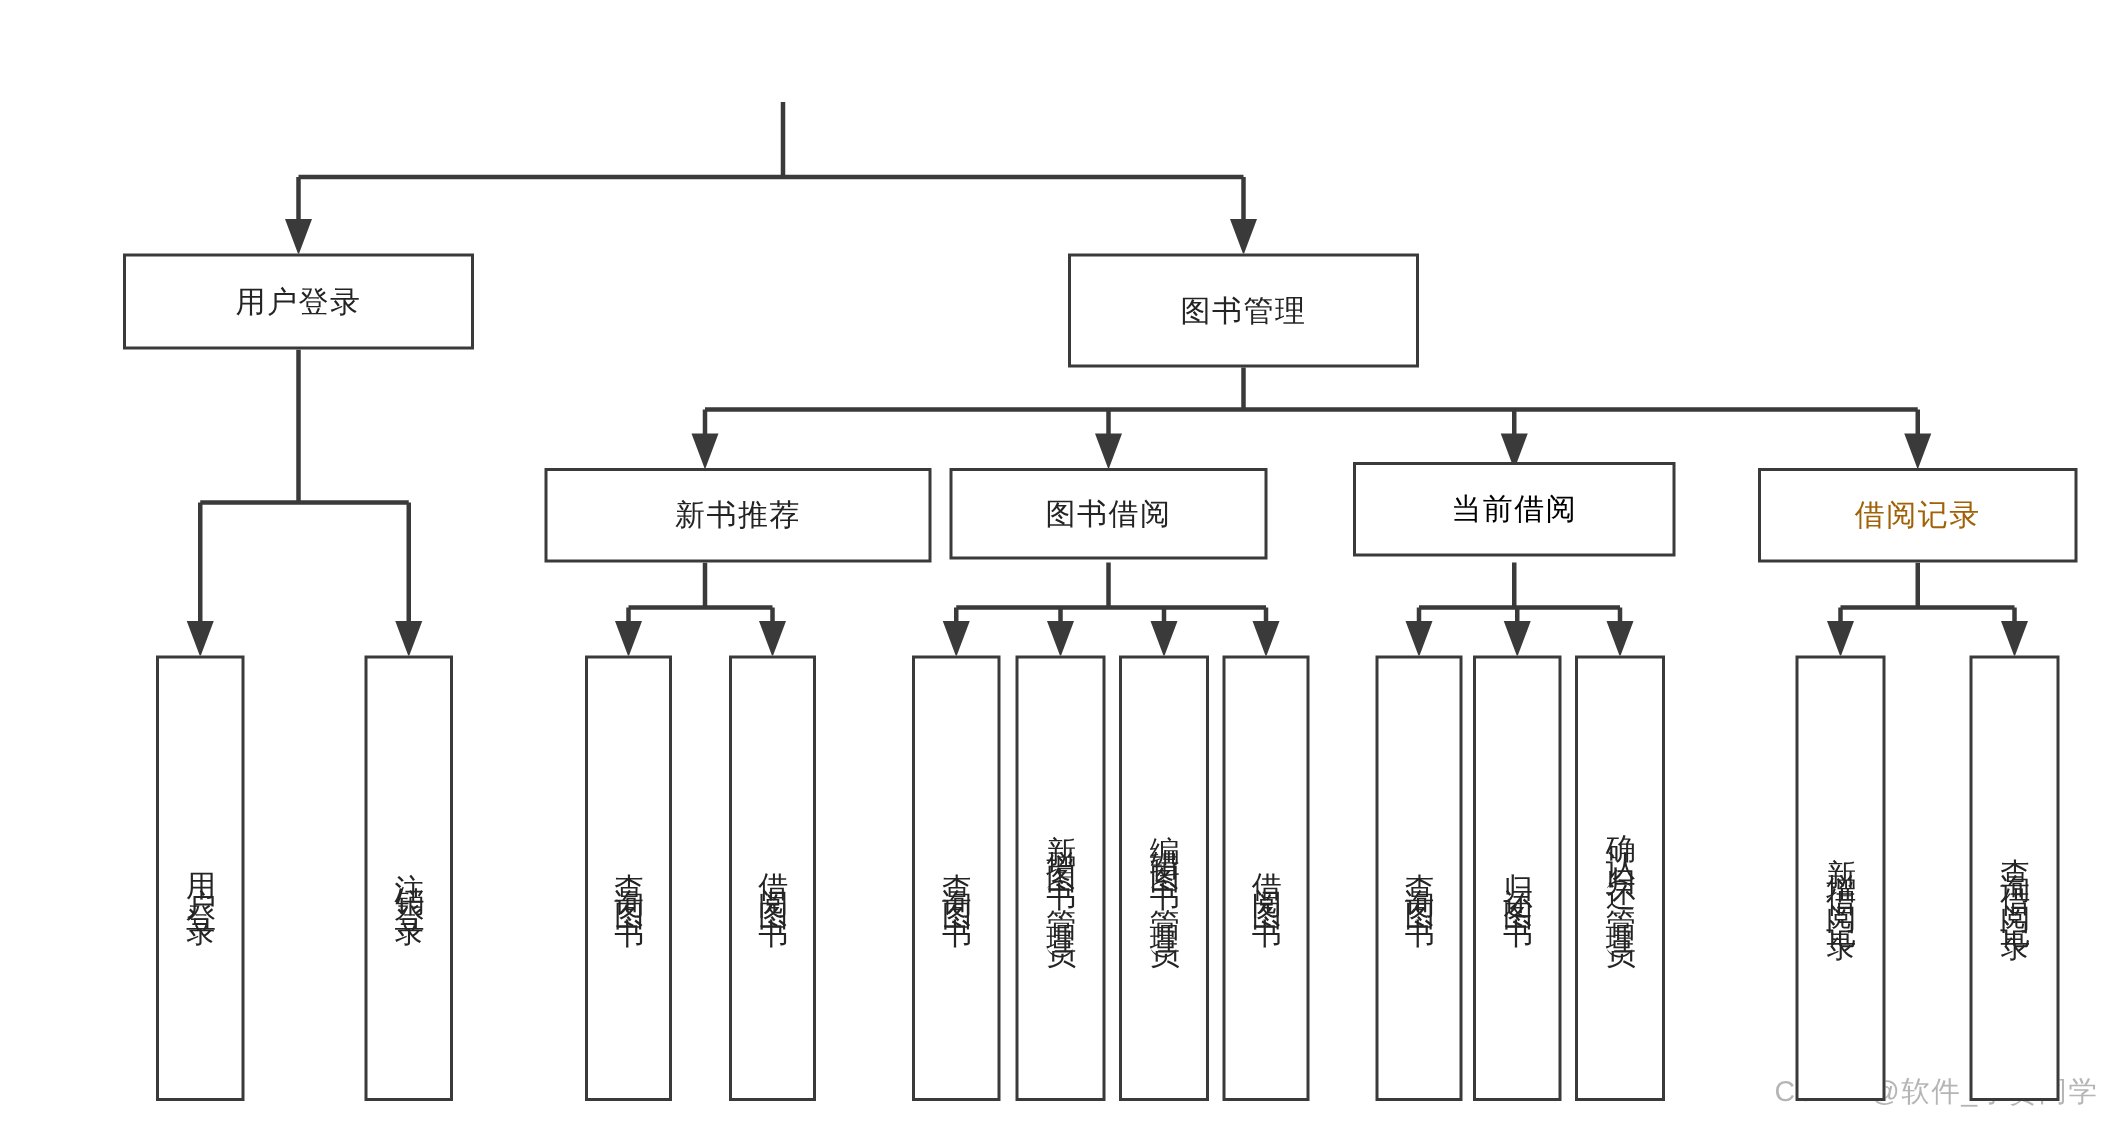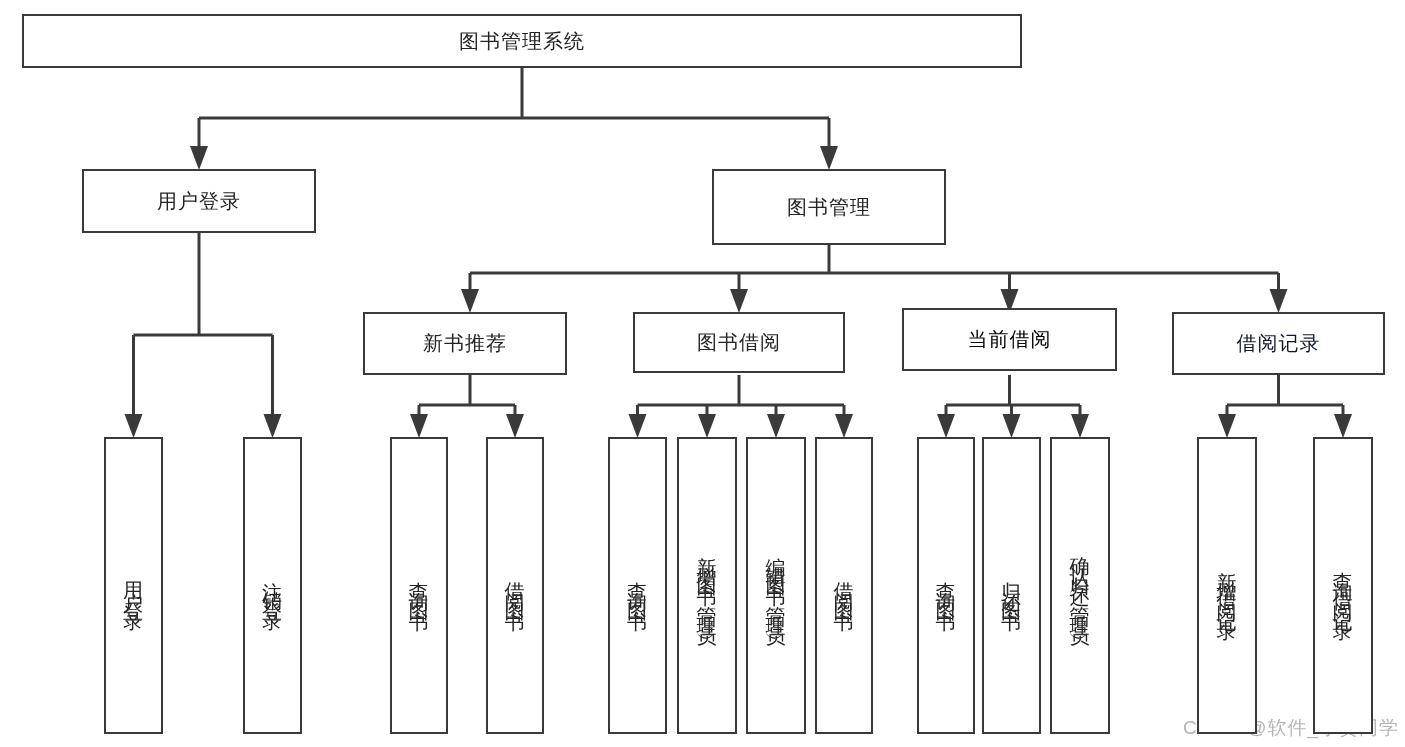--- a/index.html
+++ b/index.html
@@ -121,39 +121,36 @@
       <g>
         <line x1="1278.5" y1="375" x2="1278.5" y2="405" stroke="#3a3a3a" stroke-width="3"></line>
         <line x1="1227" y1="405" x2="1343" y2="405" stroke="#3a3a3a" stroke-width="3"></line>
         <line x1="1227" y1="405" x2="1227" y2="416" stroke="#3a3a3a" stroke-width="3"></line>
         <polygon points="1218,414 1236,414 1227,438" fill="#3a3a3a"></polygon>
         <line x1="1343" y1="405" x2="1343" y2="416" stroke="#3a3a3a" stroke-width="3"></line>
         <polygon points="1334,414 1352,414 1343,438" fill="#3a3a3a"></polygon>
       </g>
     </svg>
   <div class="watermark" style="color: rgb(181, 181, 181);">CSDN @软件_小贺同学</div>
-<div class="node" style="left: 22px; top: 14px; width: 1000px; height: 54px; border-color: rgb(58, 58, 58); color: rgb(36, 36, 36);">
-      <span class="node-label">图书管理系统</span>
-    </div>
     <div class="node" style="left: 82px; top: 169px; width: 234px; height: 64px; border-color: rgb(58, 58, 58); color: rgb(36, 36, 36);">
       <span class="node-label">用户登录</span>
     </div>
     <div class="node" style="left: 712px; top: 169px; width: 234px; height: 76px; border-color: rgb(58, 58, 58); color: rgb(36, 36, 36);">
       <span class="node-label">图书管理</span>
     </div>
-    <div class="node" style="left: 363px; top: 312px; width: 204px; height: 63px; border-color: rgb(58, 58, 58); color: rgb(36, 36, 36); text-align: center;">
+    <div class="node" style="left: 363px; top: 312px; width: 258px; height: 63px; border-color: rgb(58, 58, 58); color: rgb(36, 36, 36); text-align: center;">
       <span class="node-label">新书推荐</span>
     </div>
     <div class="node" style="left: 633px; top: 312px; width: 212px; height: 61px; border-color: rgb(58, 58, 58); color: rgb(36, 36, 36);">
       <span class="node-label">图书借阅</span>
     </div>
     <div class="node" style="left: 902px; top: 308px; width: 215px; height: 63px; border-color: rgb(58, 58, 58); color: #000000;">
       <span class="node-label">当前借阅</span>
     </div>
-    <div class="node" style="left: 1172px; top: 312px; width: 213px; height: 63px; border-color: rgb(58, 58, 58); color: #0f172a; justify-content: center;">
+    <div class="node" style="left: 1172px; top: 312px; width: 213px; height: 63px; border-color: rgb(58, 58, 58); color: #a16207; justify-content: center;">
       <span class="node-label">借阅记录</span>
     </div>
     <div class="node vertical" style="left: 104px; top: 437px; width: 59px; height: 297px; border-color: rgb(58, 58, 58); color: rgb(36, 36, 36);">
       <span class="node-label">用户登录</span>
     </div>
     <div class="node vertical" style="left: 243px; top: 437px; width: 59px; height: 297px; border-color: rgb(58, 58, 58); color: rgb(36, 36, 36);">
       <span class="node-label">注销登录</span>
     </div>
     <div class="node vertical" style="left: 390px; top: 437px; width: 58px; height: 297px; border-color: rgb(58, 58, 58); color: rgb(36, 36, 36);">
       <span class="node-label">查询图书</span>

